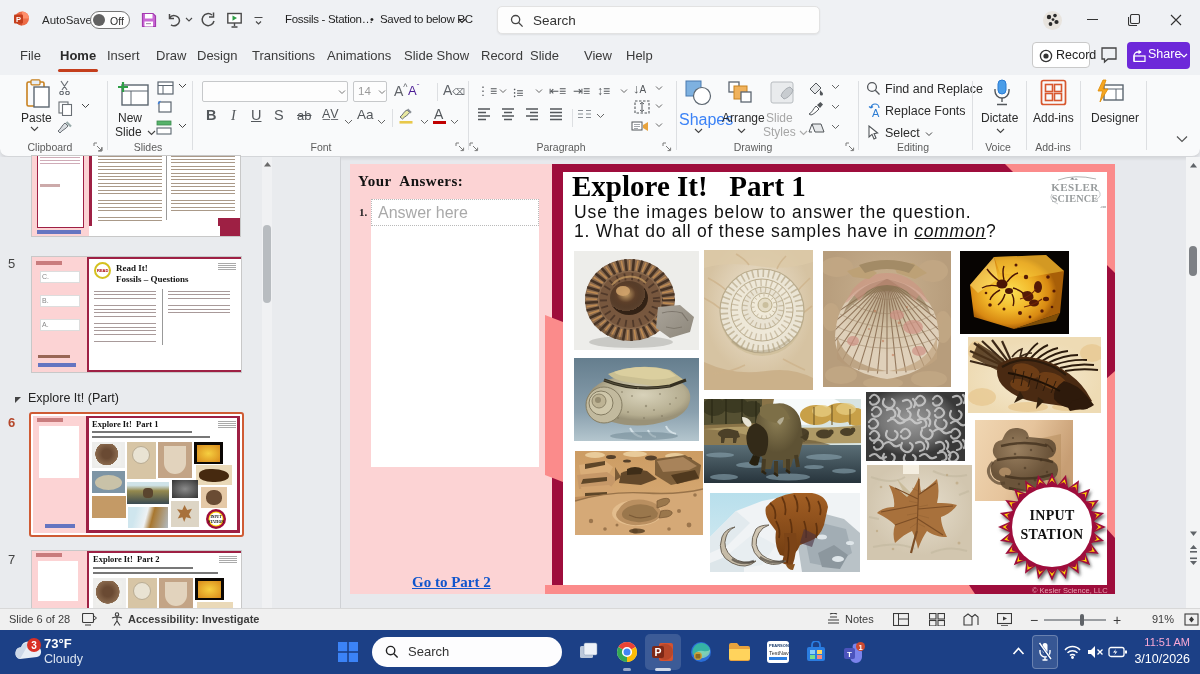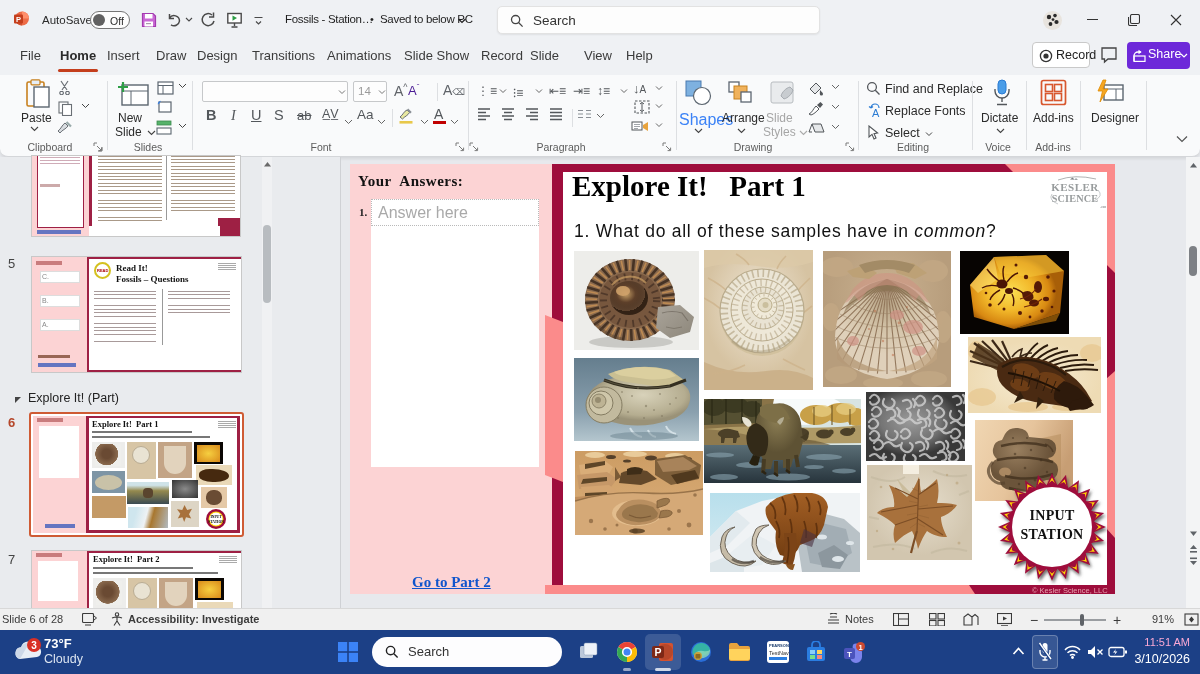--- a/index.html
+++ b/index.html
@@ -574,21 +574,22 @@
       <rect x="7" y="0" width="563" height="430" fill="#9e0d3c"></rect>
       <polygon points="460,0 570,0 570,109" fill="#fb8b8b"></polygon>
       <polygon points="0,151 18,158 18,318 0,311" fill="#fb8b8b"></polygon>
       <polygon points="0,421 424,421 430,430 0,430" fill="#fb8b8b"></polygon>
       <polygon points="561,215 570,207 570,374 561,364" fill="#fb8b8b"></polygon>
 
     </svg>
 
     <div class="abs" style="left:213px;top:8px;width:544px;height:413px;background:#fff"></div>
     <div class="abs" style="left:222px;top:8px;font-size:29px;font-weight:bold;font-family:'Liberation Serif',serif;color:#000;line-height:1">Explore It!&nbsp;&nbsp; Part 1</div>
-    <div class="abs" style="left:224px;top:59px;font-size:17.5px;letter-spacing:0.75px;color:#111;line-height:1">1. What do all of these samples have in <span style="font-style:italic;">common</span>?</div>
+    <div class="abs" style="left:224px;top:40px;font-size:17.5px;letter-spacing:0.9px;color:#111;line-height:1">Use the images below to answer the question.</div>
+    <div class="abs" style="left:224px;top:59px;font-size:17.5px;letter-spacing:0.75px;color:#111;line-height:1">1. What do all of these samples have in <span style="font-style:italic;text-decoration:underline">common</span>?</div>
 
     <div class="abs" style="left:694px;top:12px;width:62px;text-align:center;font-family:'Liberation Serif',serif;color:#9a9e9f;font-weight:bold">
       <svg width="62" height="34" viewBox="0 0 62 34">
         <path d="M14 4 Q31 -2 52 3" fill="none" stroke="#9a9e9f" stroke-width="0.8"></path>
         <path d="M26 3.5 l2.5-2 2 2 1.5-1.2 2 1.5 z" fill="#7a8084"></path>
         <text x="31" y="15" text-anchor="middle" font-size="11" font-weight="bold" letter-spacing="0.5" fill="#989c9d" font-family="Liberation Serif">KESLER</text>
         <text x="31" y="26" text-anchor="middle" font-size="10.2" font-weight="bold" letter-spacing="0.2" fill="#989c9d" font-family="Liberation Serif">SCIENCE</text>
         <path d="M8 18 Q4 24 14 28 M54 14 Q60 20 50 25" fill="none" stroke="#b0b4b8" stroke-width="0.7"></path>
         <text x="56" y="32" font-size="3.5" fill="#9a9e9f">.com</text>
       </svg>
@@ -1193,21 +1194,21 @@
         <polygon points="57.0,0.0 62.5,12.4 71.0,1.8 73.1,15.2 84.0,7.2 82.6,20.7 95.2,15.8 90.3,28.4 103.8,27.0 95.8,37.9 109.2,40.0 98.6,48.5 111.0,54.0 98.6,59.5 109.2,68.0 95.8,70.1 103.8,81.0 90.3,79.6 95.2,92.2 82.6,87.3 84.0,100.8 73.1,92.8 71.0,106.2 62.5,95.6 57.0,108.0 51.5,95.6 43.0,106.2 40.9,92.8 30.0,100.8 31.4,87.3 18.8,92.2 23.7,79.6 10.2,81.0 18.2,70.1 4.8,68.0 15.4,59.5 3.0,54.0 15.4,48.5 4.8,40.0 18.2,37.9 10.2,27.0 23.7,28.4 18.8,15.8 31.4,20.7 30.0,7.2 40.9,15.2 43.0,1.8 51.5,12.4" fill="#9e0d3c"></polygon>
       </g>
       <polygon points="57.0,4.5 62.2,14.3 69.8,6.2 72.3,17.0 81.8,11.1 81.4,22.3 92.0,19.0 88.7,29.6 99.9,29.2 94.0,38.7 104.8,41.2 96.7,48.8 106.5,54.0 96.7,59.2 104.8,66.8 94.0,69.3 99.9,78.8 88.7,78.4 92.0,89.0 81.4,85.7 81.8,96.9 72.3,91.0 69.8,101.8 62.2,93.7 57.0,103.5 51.8,93.7 44.2,101.8 41.7,91.0 32.3,96.9 32.6,85.7 22.0,89.0 25.3,78.4 14.1,78.8 20.0,69.3 9.2,66.8 17.3,59.2 7.5,54.0 17.3,48.8 9.2,41.2 20.0,38.7 14.1,29.2 25.3,29.6 22.0,19.0 32.6,22.3 32.2,11.1 41.7,17.0 44.2,6.2 51.8,14.3" fill="#ffd400"></polygon>
       <polygon points="57.0,7.5 62.5,11.9 69.0,9.1 73.3,14.7 80.2,13.7 82.9,20.3 89.9,21.1 90.7,28.1 97.3,30.8 96.3,37.7 101.9,42.0 99.1,48.5 103.5,54.0 99.1,59.5 101.9,66.0 96.3,70.3 97.3,77.2 90.7,79.9 89.9,86.9 82.9,87.7 80.2,94.3 73.3,93.3 69.0,98.9 62.5,96.1 57.0,100.5 51.5,96.1 45.0,98.9 40.7,93.3 33.8,94.3 31.1,87.7 24.1,86.9 23.3,79.9 16.7,77.3 17.7,70.3 12.1,66.0 14.9,59.5 10.5,54.0 14.9,48.5 12.1,42.0 17.7,37.7 16.7,30.7 23.3,28.1 24.1,21.1 31.1,20.3 33.7,13.7 40.7,14.7 45.0,9.1 51.5,11.9" fill="#9e0d3c"></polygon>
       <circle cx="57" cy="54" r="40" fill="#fff"></circle>
       <text x="57" y="47" text-anchor="middle" font-size="14" font-weight="bold" font-family="Liberation Serif" fill="#111" letter-spacing="0.3">INPUT</text>
       <text x="57" y="66" text-anchor="middle" font-size="14" font-weight="bold" font-family="Liberation Serif" fill="#111" letter-spacing="0.3">STATION</text>
     </svg>
   </div>
   <div id="statusbar">
-    <div class="abs" style="left:2px;top:4px">Slide 6 of 28</div>
+    <div class="abs" style="left:9px;top:4px">Slide 6 of 28</div>
     <svg class="abs" style="left:82px;top:4px" width="15" height="13" viewBox="0 0 15 13">
         <rect x="0.5" y="0.5" width="11" height="9" rx="1" fill="none" stroke="#3b3b3b" stroke-width="1.1"></rect>
         <path d="M12 3 l2.5 2 -2.5 2 M3 12 h6" stroke="#3b3b3b" stroke-width="1" fill="none"></path>
       </svg>
     <svg class="abs" style="left:110px;top:3px" width="14" height="15" viewBox="0 0 14 15">
         <circle cx="7" cy="2.4" r="1.7" fill="none" stroke="#3b3b3b" stroke-width="1.1"></circle>
         <path d="M2 6 q5-2 10 0 M7 5 v4 M7 9 l-3 4.5 M7 9 l3 4.5" stroke="#3b3b3b" stroke-width="1.1" fill="none"></path>
       </svg>
     <div class="abs" style="left:128px;top:4px;font-weight:bold">Accessibility: Investigate</div>
     <svg class="abs" style="left:826px;top:4px" width="15" height="13" viewBox="0 0 15 13">

